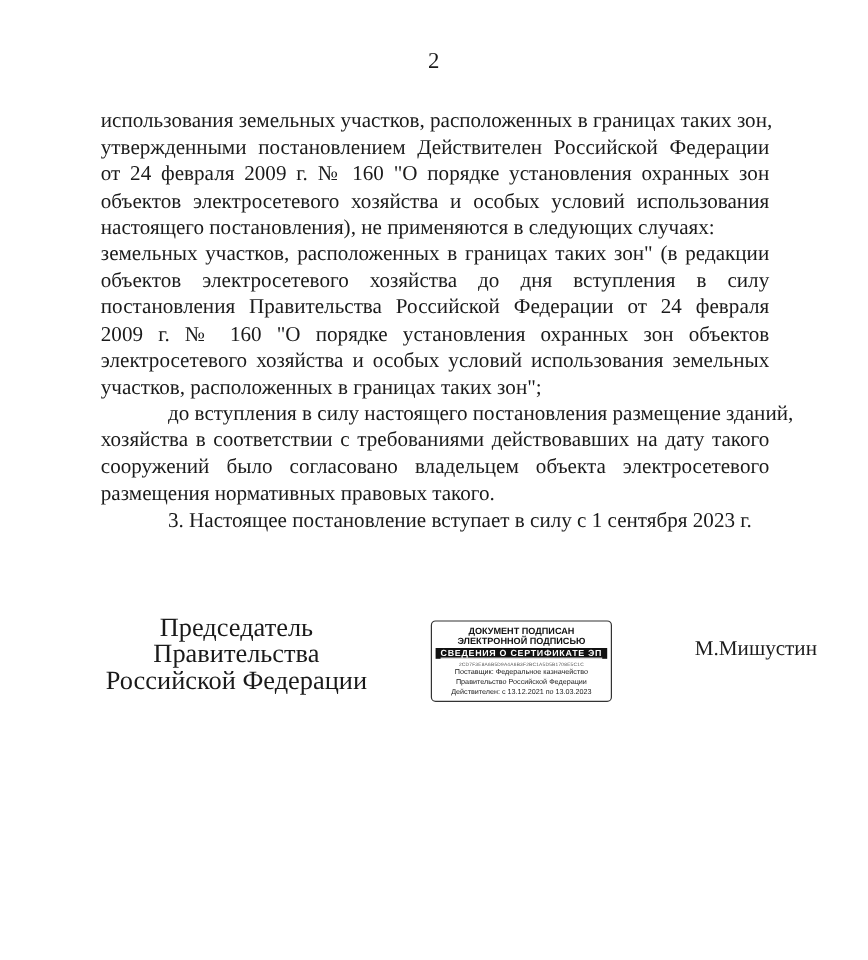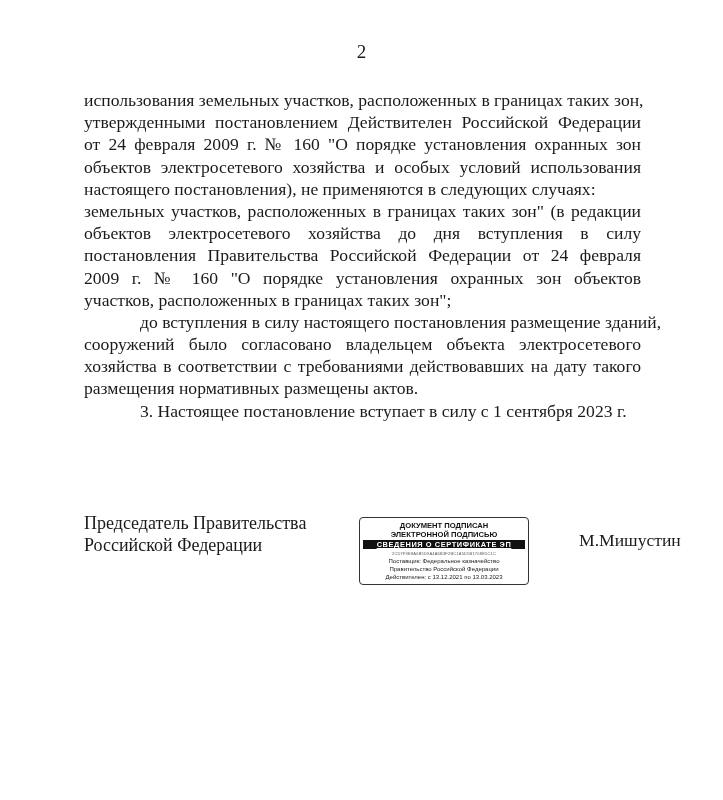--- a/index.html
+++ b/index.html
@@ -4,24 +4,24 @@
 <style>
   html, body { margin:0; padding:0; background:#ffffff; }
   body { width:723px; height:800px; position:relative; overflow:hidden;
          font-family:"Liberation Serif", "DejaVu Serif", serif; color:#1a1a1a; }
   .page-number { position:absolute; top:41px; left:0; width:723px; text-align:center;
                  font-size:19px; line-height:22px; }
   .body-text { position:absolute; top:89px; left:84px; width:557px; font-size:17.6px; line-height:22.2px; }
   .line { display:block; white-space:nowrap; text-align:justify; text-align-last:justify; height:22.2px; }
   .line.last { text-align-last:left; }
   .line.indent { padding-left:56px; }
-  .sig-title { position:absolute; top:512px; left:84px; width:226px; text-align:left;
-               font-size:18px; line-height:22px; }
+  .sig-title { position:absolute; top:512px; left:84px; width:226px; text-align:center;
+               font-size:22px; line-height:22px; }
   .sig-name { position:absolute; top:529px; left:579px; font-size:17.6px; line-height:22px; }
-  .stamp { position:absolute; top:517px; left:359px; width:170px; height:68px;
+  .stamp { position:absolute; top:517px; left:359px; width:151px; height:68px;
            border:1.5px solid #333; border-radius:4px; box-sizing:border-box;
            font-family:"Liberation Sans", "DejaVu Sans", sans-serif; text-align:center;
            padding-top:3px; }
   .stamp-head { font-size:7.6px; font-weight:bold; line-height:9px; color:#111; }
   .stamp-bar { background:#111; color:#fff; font-size:7.4px; font-weight:bold; letter-spacing:0.6px;
                line-height:9px; margin:1px 3px 2px 3px;text-decoration:underline; }
   .stamp-serial { font-size:4px; line-height:6px; color:#555; letter-spacing:0.2px; }
   .stamp-line { font-size:6px; line-height:8px; color:#222; }
 </style>
 </head>
@@ -33,25 +33,26 @@
   <div class="body-text" id="body-text">
       <span class="line">использования земельных участков, расположенных в границах таких зон,</span>
       <span class="line">утвержденными постановлением Действителен Российской Федерации</span>
       <span class="line">от 24 февраля 2009 г. № 160 "О порядке установления охранных зон</span>
       <span class="line">объектов электросетевого хозяйства и особых условий использования</span>
       <span class="line last">настоящего постановления), не применяются в следующих случаях:</span>
       <span class="line">земельных участков, расположенных в границах таких зон" (в редакции</span>
       <span class="line">объектов электросетевого хозяйства до дня вступления в силу</span>
       <span class="line">постановления Правительства Российской Федерации от 24 февраля</span>
       <span class="line">2009 г. № 160 "О порядке установления охранных зон объектов</span>
+      <span class="line">электросетевого хозяйства и особых условий использования земельных</span>
       <span class="line last">участков, расположенных в границах таких зон";</span>
       <span class="line indent">до вступления в силу настоящего постановления размещение зданий,</span>
+      <span class="line">хозяйства в соответствии с требованиями действовавших на дату такого</span>
       <span class="line">сооружений было согласовано владельцем объекта электросетевого</span>
-      <span class="line">хозяйства в соответствии с требованиями действовавших на дату такого</span>
-      <span class="line last">размещения нормативных размещены актов.</span>
+      <span class="line last">размещения нормативных правовых такого.</span>
       <span class="line indent last">3. Настоящее постановление вступает в силу с 1 сентября 2023 г.</span>
     </div>
 
   <div class="sig-title">
     <div>Председатель Правительства</div>
     <div>Российской Федерации</div>
   </div>
 
   <div class="stamp">
     <div class="stamp-head">ДОКУМЕНТ ПОДПИСАН</div>

